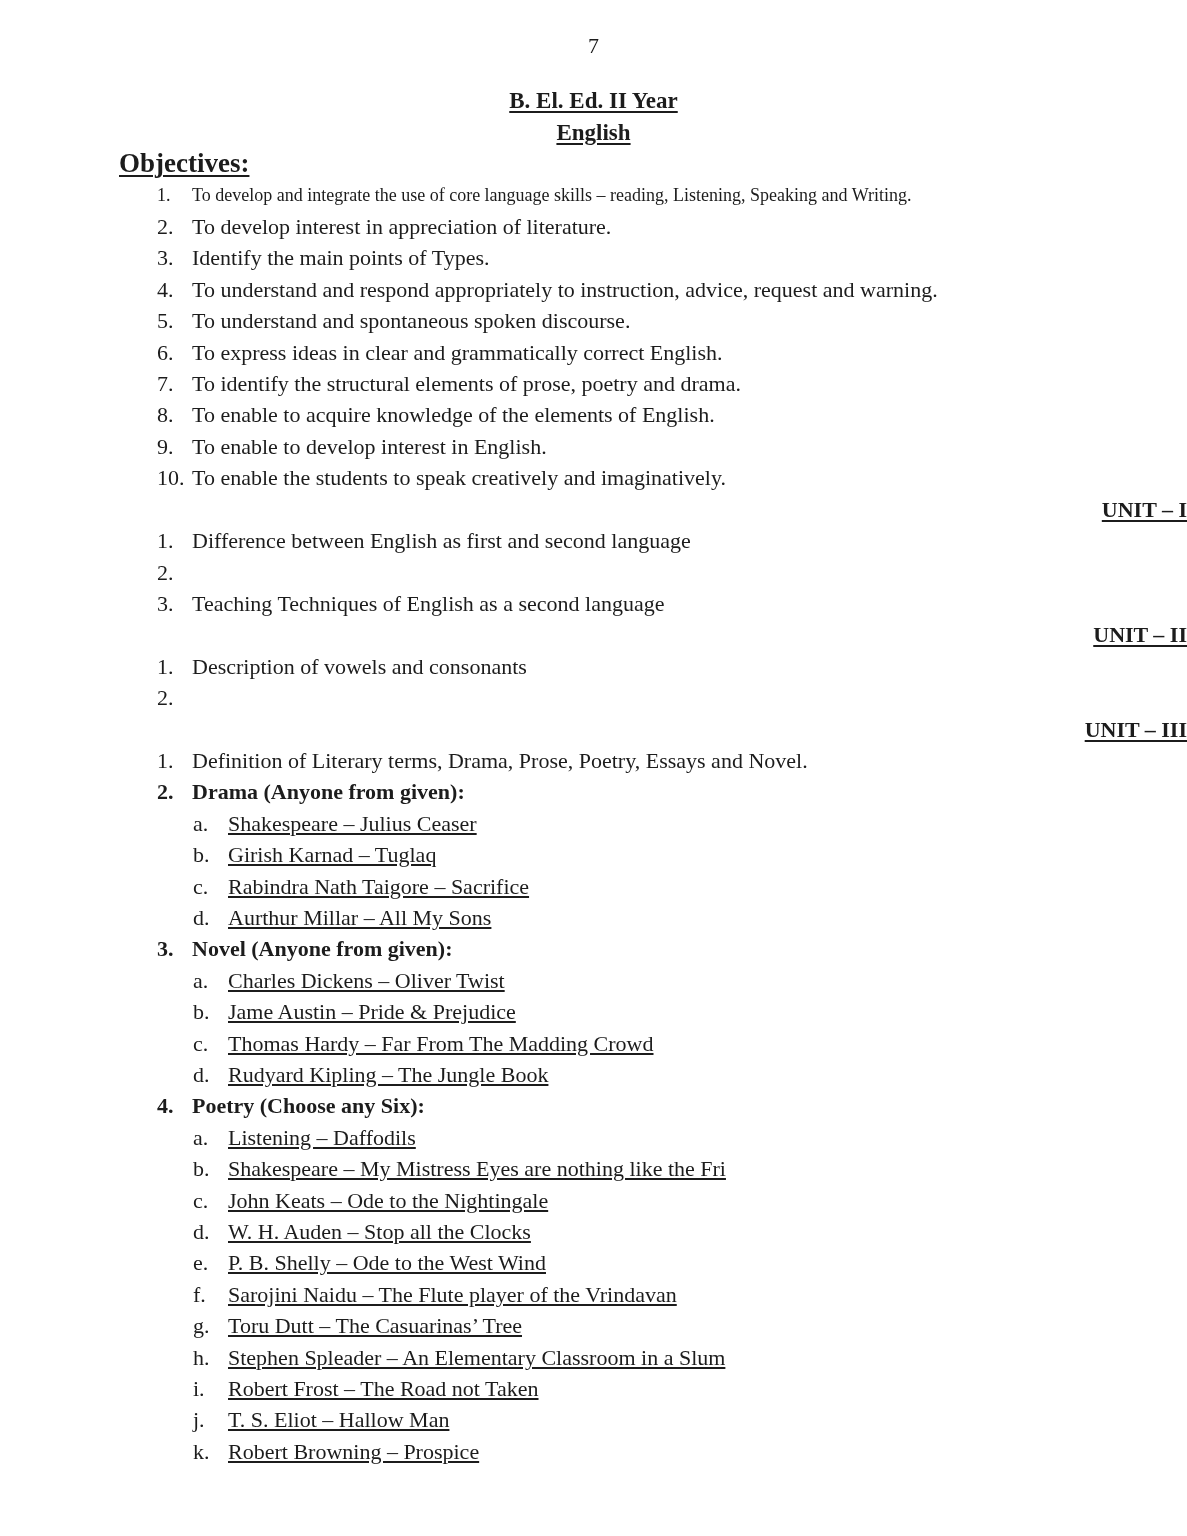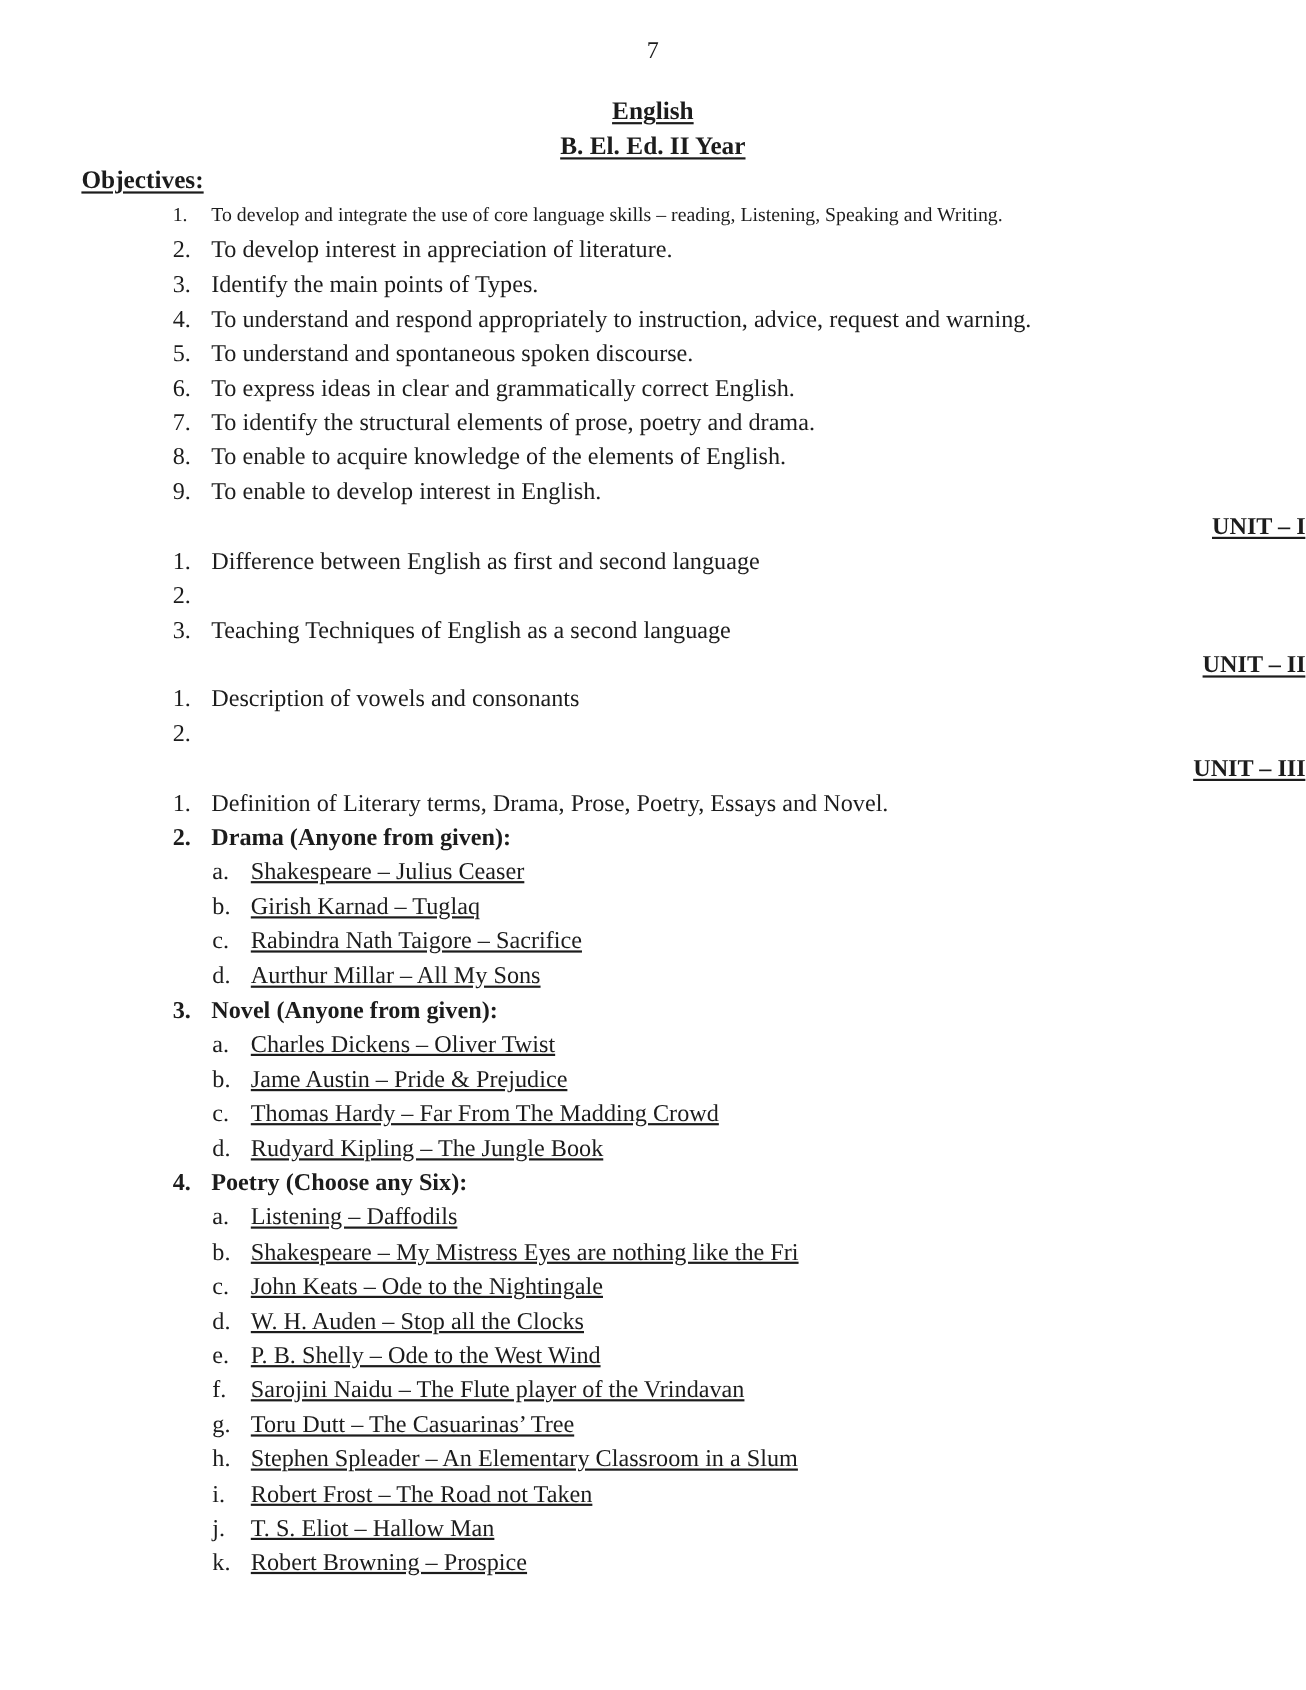--- a/index.html
+++ b/index.html
@@ -10,42 +10,42 @@
     color:#1c1c1c;
     font-family:"Liberation Serif", serif;
     font-size:22px;
     line-height:31.4px;
     box-sizing:border-box;
     overflow:hidden;
   }
   .page-number { text-align:center; padding-top:30px; }
   .doc-title { text-align:center; font-weight:700; margin-top:24px; font-size:23px; }
   .underline { text-decoration:underline; text-decoration-thickness:2px; text-underline-offset:3px; }
-  .obj-heading { margin-left:74px; font-weight:700; font-size:23px; }
+  .obj-heading { margin-left:119px; font-weight:700; font-size:27px; }
   .row { display:flex; padding-left:157px; padding-right:100px; }
   .row .marker { flex:0 0 35px; }
   .row .text { flex:1 1 auto; }
   .row.small { font-size:18px; }
   .row.boldrow .marker, .row.boldrow .text { font-weight:700; }
   .row.justify .text { text-align:justify; }
   .sub-row { display:flex; padding-left:193px; padding-right:100px; }
   .sub-row .marker { flex:0 0 35px; }
   .sub-row .text { flex:1 1 auto;text-decoration:underline; }
   .unit-heading { text-align:right; font-weight:700; }
 </style>
 </head>
 <body>
 
 <div class="page">
 
   <div class="page-number">7</div>
 
   <div class="doc-title">
+    <div><span class="underline">B. El. Ed. II Year</span></div>
     <div><span class="underline">English</span></div>
-    <div><span class="underline">B. El. Ed. II Year</span></div>
   </div>
 
   <div class="obj-heading"><span class="underline">Objectives:</span></div>
 
   <div class="row small">
     <span class="marker">1.</span>
     <span class="text">To develop and integrate the use of core language skills – reading, Listening, Speaking and Writing.</span>
   </div>
   <div class="row">
     <span class="marker">2.</span>
@@ -71,20 +71,24 @@
     <span class="marker">7.</span>
     <span class="text">To identify the structural elements of prose, poetry and drama.</span>
   </div>
   <div class="row">
     <span class="marker">8.</span>
     <span class="text">To enable to acquire knowledge of the elements of English.</span>
   </div>
   <div class="row">
     <span class="marker">9.</span>
     <span class="text">To enable to develop interest in English.</span>
+  </div>
+  <div class="row">
+    <span class="marker">10.</span>
+    <span class="text">To enable the students to speak creatively and imaginatively.</span>
   </div>
 
   <div class="unit-heading"><span class="underline">UNIT – I</span></div>
 
   <div class="row">
     <span class="marker">1.</span>
     <span class="text">Difference between English as first and second language</span>
   </div>
   <div class="row">
     <span class="marker">2.</span>

